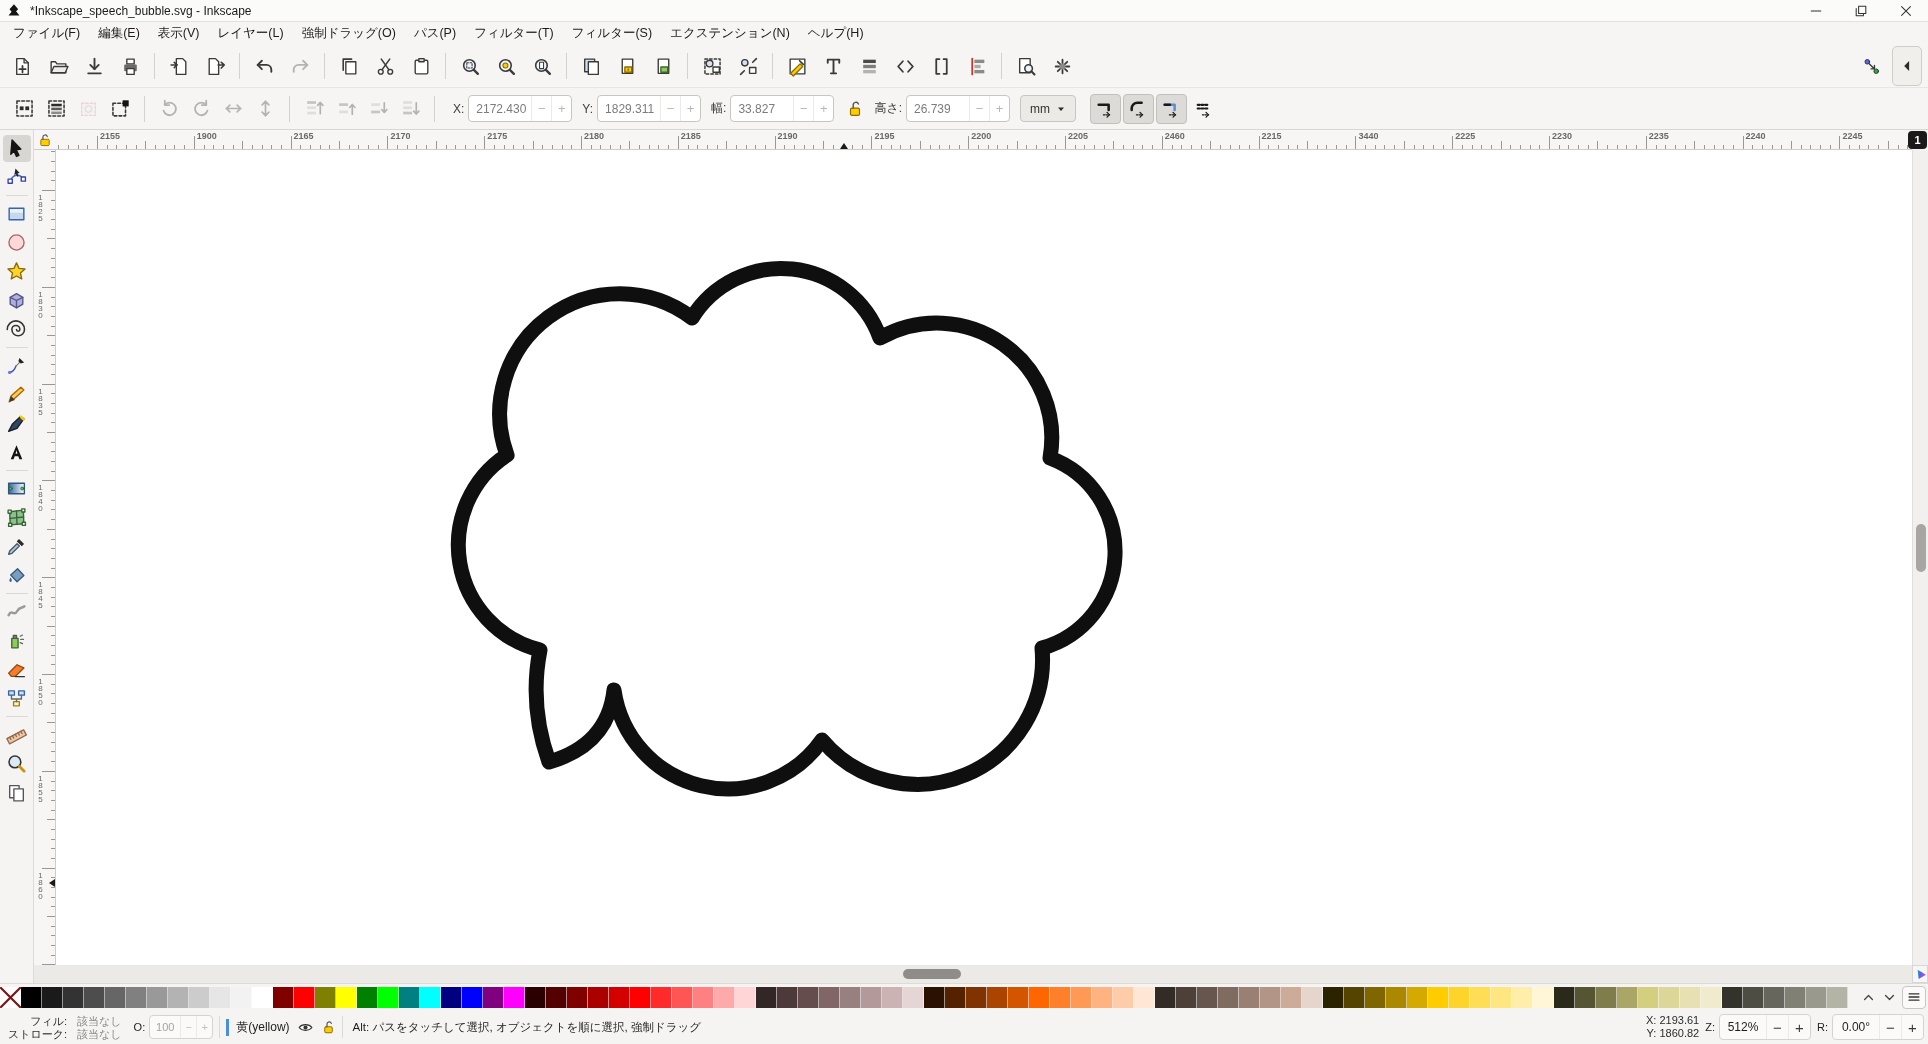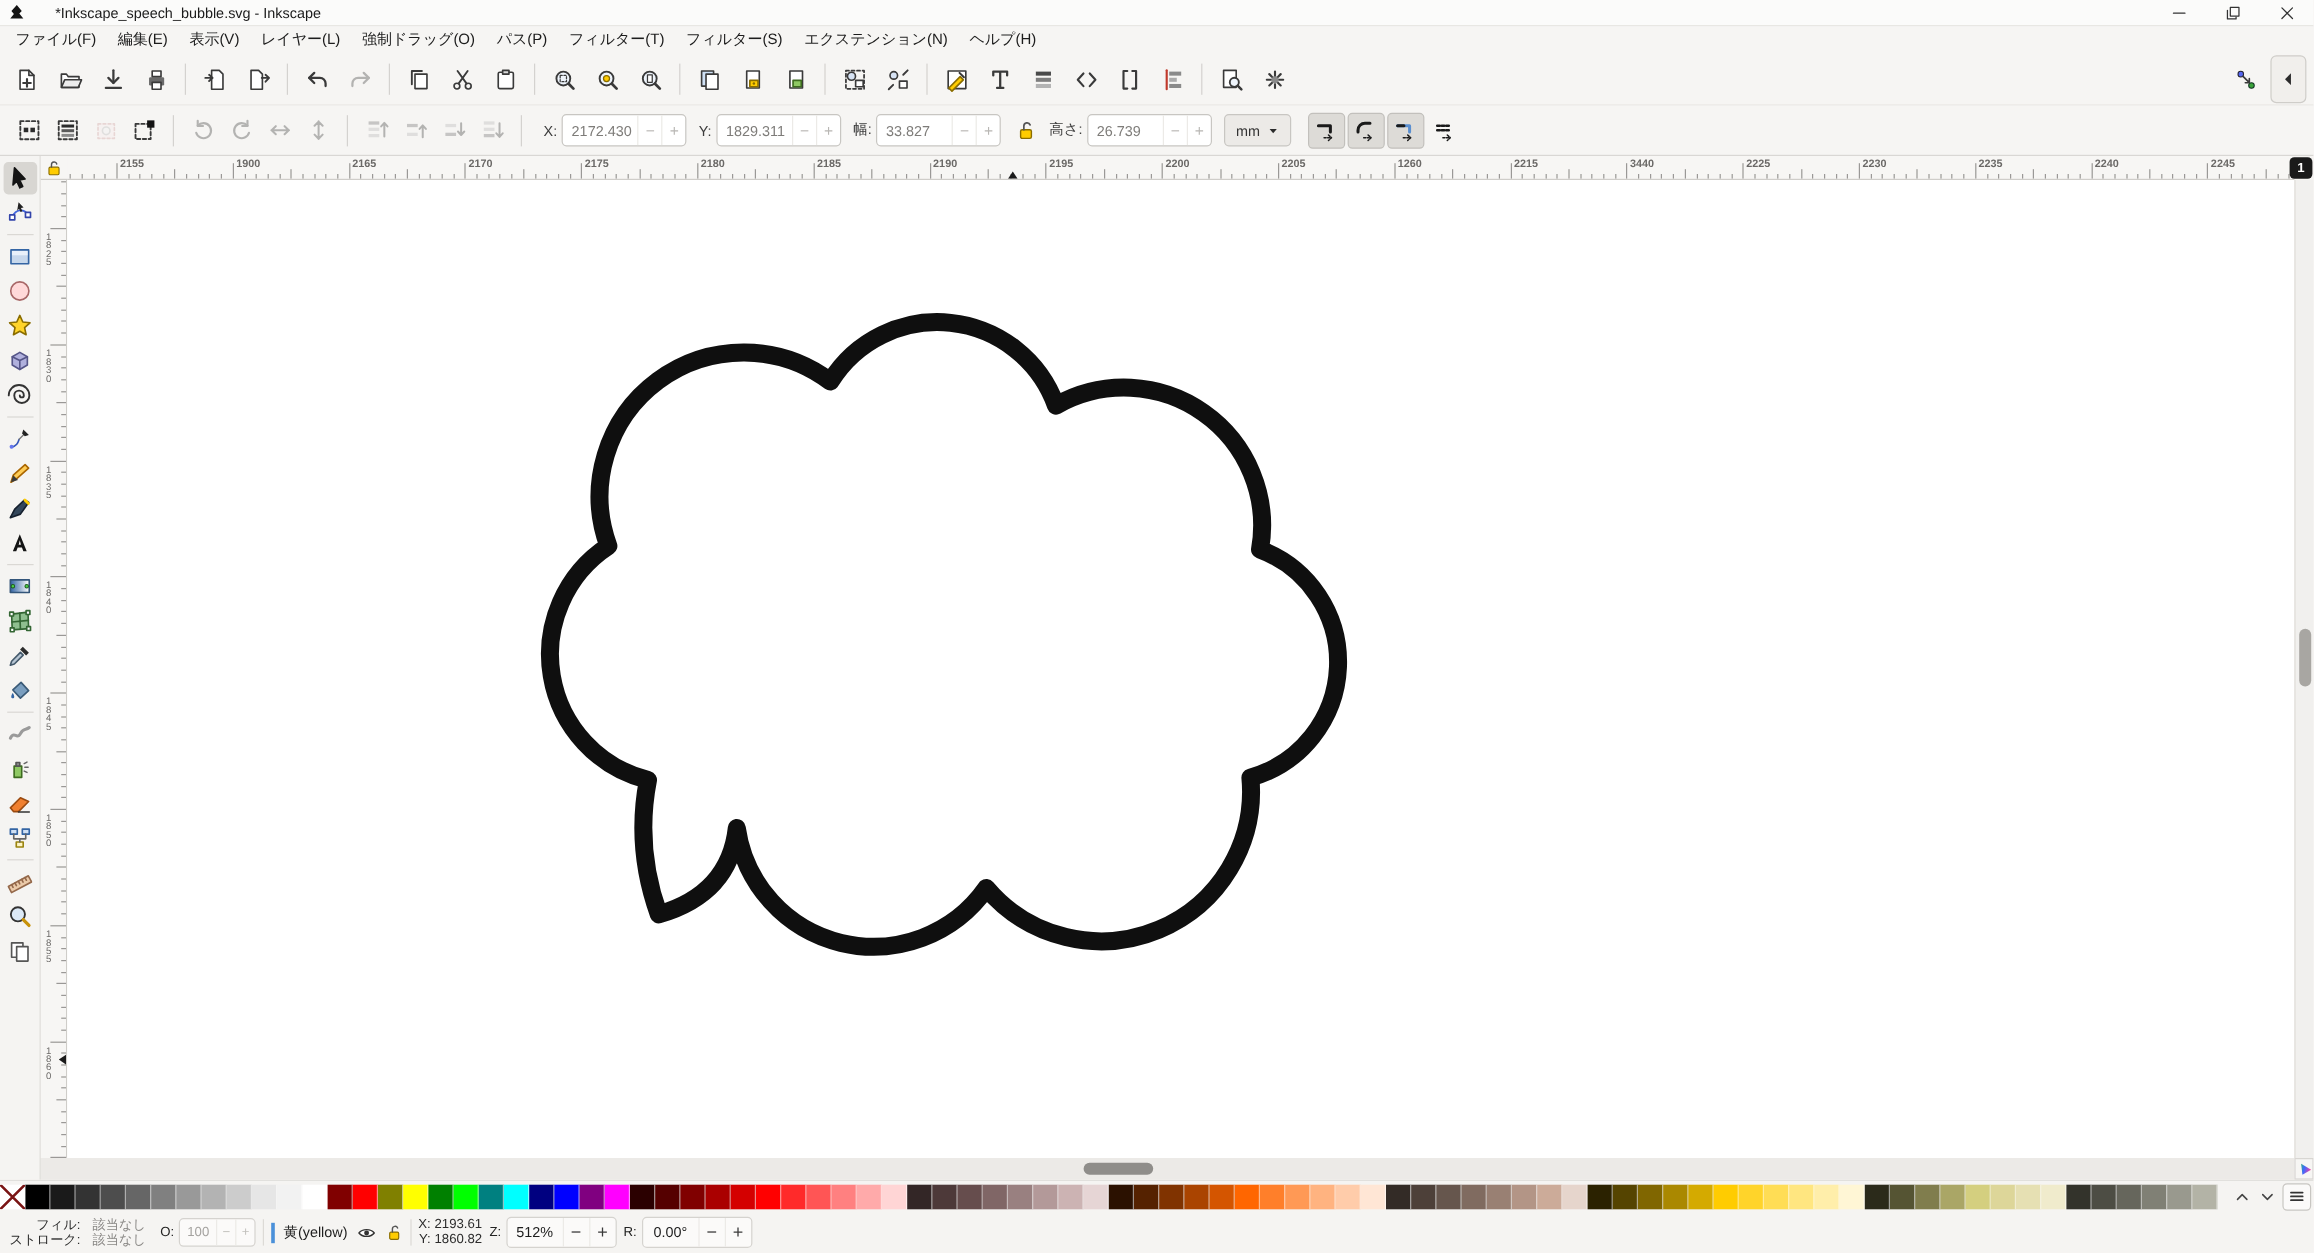--- a/index.html
+++ b/index.html
@@ -6,21 +6,21 @@
   html,body { width:1928px; height:1044px; overflow:hidden;
     font-family:"Liberation Sans","DejaVu Sans",sans-serif; background:#f5f4f2; color:#222;
     -webkit-font-smoothing:antialiased; }
   .ic { display:inline-flex; align-items:center; justify-content:center; }
   .ic svg { display:block; }
   svg { stroke:#3a3a3a; fill:none; stroke-width:1.3; stroke-linecap:round; stroke-linejoin:round; }
 
   
   .titlebar { height:22px; background:#fbfbfa; display:flex; align-items:center; border-bottom:1px solid #e3e1de; }
   .titlebar .logo { width:20px; height:18px; margin-left:4px; }
-  .title-text { font-size:12px; margin-left:22px; color:#1b1b1b; }
+  .title-text { font-size:12px; margin-left:6px; color:#1b1b1b; }
   .win-buttons { margin-left:auto; display:flex; height:100%; }
   .win-btn { width:45px; height:100%; display:flex; align-items:center; justify-content:center; }
 
   
   .menubar { height:23px; background:#f6f5f3; display:flex; align-items:center; padding-left:4px; }
   .menu-item { font-size:12.5px; padding:2px 9px; color:#1c1c1c; border-radius:3px; cursor:default; }
 
   
   .cmdbar { height:43px; background:#f6f5f3; display:flex; align-items:center; padding:0 6px; border-bottom:1px solid #e8e6e3; }
   .tb-group { display:flex; align-items:center; gap:4px; }
@@ -957,21 +957,21 @@
       <div class="htick" style="left: 1018.7px; height: 4px;"></div>
       <div class="htick" style="left: 1028.4px; height: 4px;"></div>
       <div class="htick" style="left: 1038px; height: 4px;"></div>
       <div class="htick" style="left: 1047.7px; height: 4px;"></div>
       <div class="htick" style="left: 1057.4px; height: 8px;"></div>
       <div class="htick" style="left: 1067.1px; height: 4px;"></div>
       <div class="htick" style="left: 1076.8px; height: 4px;"></div>
       <div class="htick" style="left: 1086.4px; height: 4px;"></div>
       <div class="htick" style="left: 1096.1px; height: 4px;"></div>
       <div class="htick" style="left: 1105.8px; height: 13px;"></div>
-      <div class="hlabel" style="left: 1108.8px;">1260</div>
+      <div class="hlabel" style="left: 1108.8px;">2460</div>
       <div class="htick" style="left: 1115.5px; height: 4px;"></div>
       <div class="htick" style="left: 1125.2px; height: 4px;"></div>
       <div class="htick" style="left: 1134.8px; height: 4px;"></div>
       <div class="htick" style="left: 1144.5px; height: 4px;"></div>
       <div class="htick" style="left: 1154.2px; height: 8px;"></div>
       <div class="htick" style="left: 1163.9px; height: 4px;"></div>
       <div class="htick" style="left: 1173.6px; height: 4px;"></div>
       <div class="htick" style="left: 1183.2px; height: 4px;"></div>
       <div class="htick" style="left: 1192.9px; height: 4px;"></div>
       <div class="htick" style="left: 1202.6px; height: 13px;"></div>
@@ -1329,20 +1329,21 @@
         </svg>
     </span>
     <span class="ic">
       <svg width="15" height="15" viewBox="0 0 20 20">
           <rect x="5" y="9" width="10" height="8" rx="1.5" fill="#ffcc00" stroke="#8a6d00"></rect>
           <path d="M8 9V5.5a3 3 0 0 1 5.8-1" stroke="#555" stroke-width="1.6"></path>
         </svg>
     </span>
   </div>
   <div class="ssep"></div>
+  <div class="status-msg">Alt: パスをタッチして選択, オブジェクトを順に選択, 強制ドラッグ</div>
   <div class="coords">
     <div><span>X:</span>&nbsp;<span>2193.61</span></div>
     <div><span>Y:</span>&nbsp;<span>1860.82</span></div>
   </div>
   <div class="zr-field">
     <span>Z:</span>
     <div class="zr-box">
       <span class="zr-val">512%</span>
       <span class="zr-spin">−</span>
       <span class="zr-spin">+</span>

